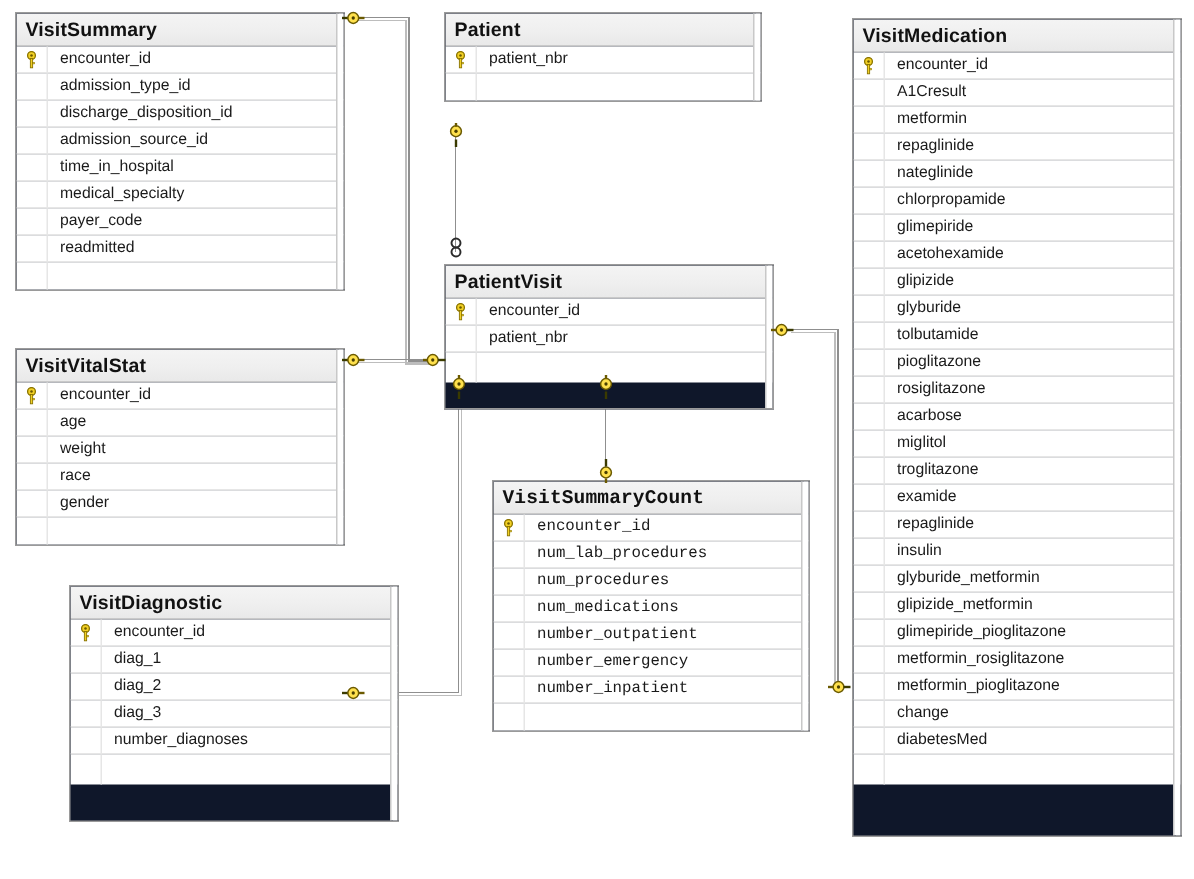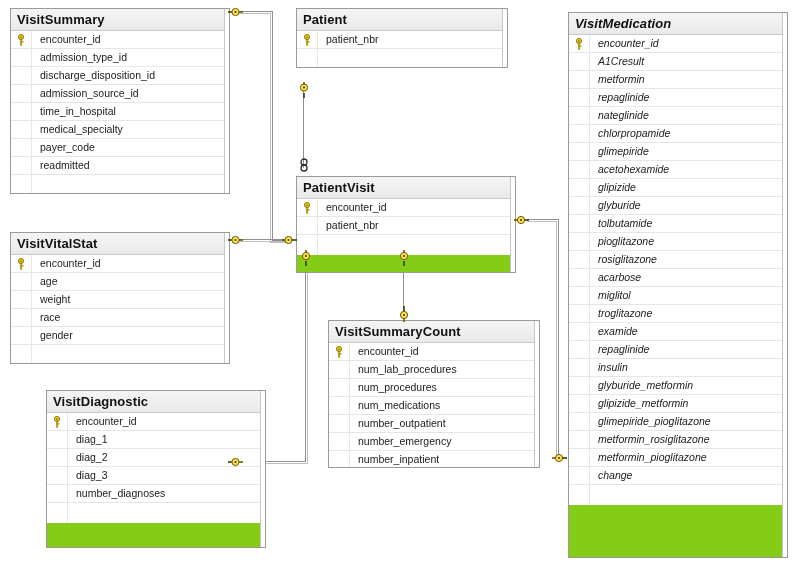--- a/index.html
+++ b/index.html
@@ -30,21 +30,21 @@
     width: 796px;
     height: 586px;
     pointer-events: none;
     z-index: 1;
   }
 
   
   .entity {
     position: absolute;
     box-sizing: border-box;
-    background: #84cc16;
+    background: #0f172a;
     border: 1px solid #9a9a9a;
     border-right: none;
     z-index: 3;
     box-shadow: 0 0 0 0 transparent;
   }
   .entity-inner {
     position: relative;
     height: 100%;
     box-sizing: border-box;
     border-right: 1px solid #9a9a9a;
@@ -306,21 +306,21 @@
               </div>
               <div class="attr-name">patient_nbr</div>
             </div>
             <div class="attr-row filler-row">
               <div class="attr-gutter"></div>
             </div>
           </div>
           <div class="entity-rail"></div>
         </div>
       </div>
-      <div class="entity" style="left: 568px; top: 12px; width: 220px; height: 546px; font-style: italic;">
+      <div class="entity" style="left: 568px; top: 12px; width: 220px; height: 546px;">
         <div class="entity-inner">
           <div class="entity-title">VisitMedication</div>
           <div class="entity-rows">
             <div class="attr-row">
               <div class="attr-gutter">
                 <svg class="key-icon" viewBox="0 0 8 12">
                   <circle cx="4" cy="3" r="2.6" fill="#f2d024" stroke="#8a7400" stroke-width="0.9"></circle>
                   <circle cx="4" cy="3" r="0.85" fill="#6b5a00"></circle>
                   <rect x="3.25" y="5" width="1.5" height="6.2" fill="#f2d024" stroke="#8a7400" stroke-width="0.6"></rect>
                   <rect x="4.6" y="7.6" width="1.5" height="1" fill="#f2d024" stroke="#8a7400" stroke-width="0.4"></rect>
@@ -417,20 +417,24 @@
               <div class="attr-name">metformin_rosiglitazone</div>
             </div>
             <div class="attr-row">
               <div class="attr-gutter"></div>
               <div class="attr-name">metformin_pioglitazone</div>
             </div>
             <div class="attr-row">
               <div class="attr-gutter"></div>
               <div class="attr-name">change</div>
             </div>
+            <div class="attr-row">
+              <div class="attr-gutter"></div>
+              <div class="attr-name">diabetesMed</div>
+            </div>
             <div class="attr-row filler-row">
               <div class="attr-gutter"></div>
             </div>
           </div>
           <div class="entity-rail"></div>
         </div>
       </div>
       <div class="entity" style="left: 296px; top: 176px; width: 220px; height: 97px;">
         <div class="entity-inner">
           <div class="entity-title">PatientVisit</div>
@@ -526,21 +530,21 @@
               <div class="attr-gutter"></div>
               <div class="attr-name">number_diagnoses</div>
             </div>
             <div class="attr-row filler-row">
               <div class="attr-gutter"></div>
             </div>
           </div>
           <div class="entity-rail"></div>
         </div>
       </div>
-      <div class="entity" style="left: 328px; top: 320px; width: 212px; height: 148px;">
+      <div class="entity" style="left: 328px; top: 320px; width: 212px; height: 168px; font-family: Liberation Mono, monospace;">
         <div class="entity-inner">
           <div class="entity-title">VisitSummaryCount</div>
           <div class="entity-rows">
             <div class="attr-row">
               <div class="attr-gutter">
                 <svg class="key-icon" viewBox="0 0 8 12">
                   <circle cx="4" cy="3" r="2.6" fill="#f2d024" stroke="#8a7400" stroke-width="0.9"></circle>
                   <circle cx="4" cy="3" r="0.85" fill="#6b5a00"></circle>
                   <rect x="3.25" y="5" width="1.5" height="6.2" fill="#f2d024" stroke="#8a7400" stroke-width="0.6"></rect>
                   <rect x="4.6" y="7.6" width="1.5" height="1" fill="#f2d024" stroke="#8a7400" stroke-width="0.4"></rect>

